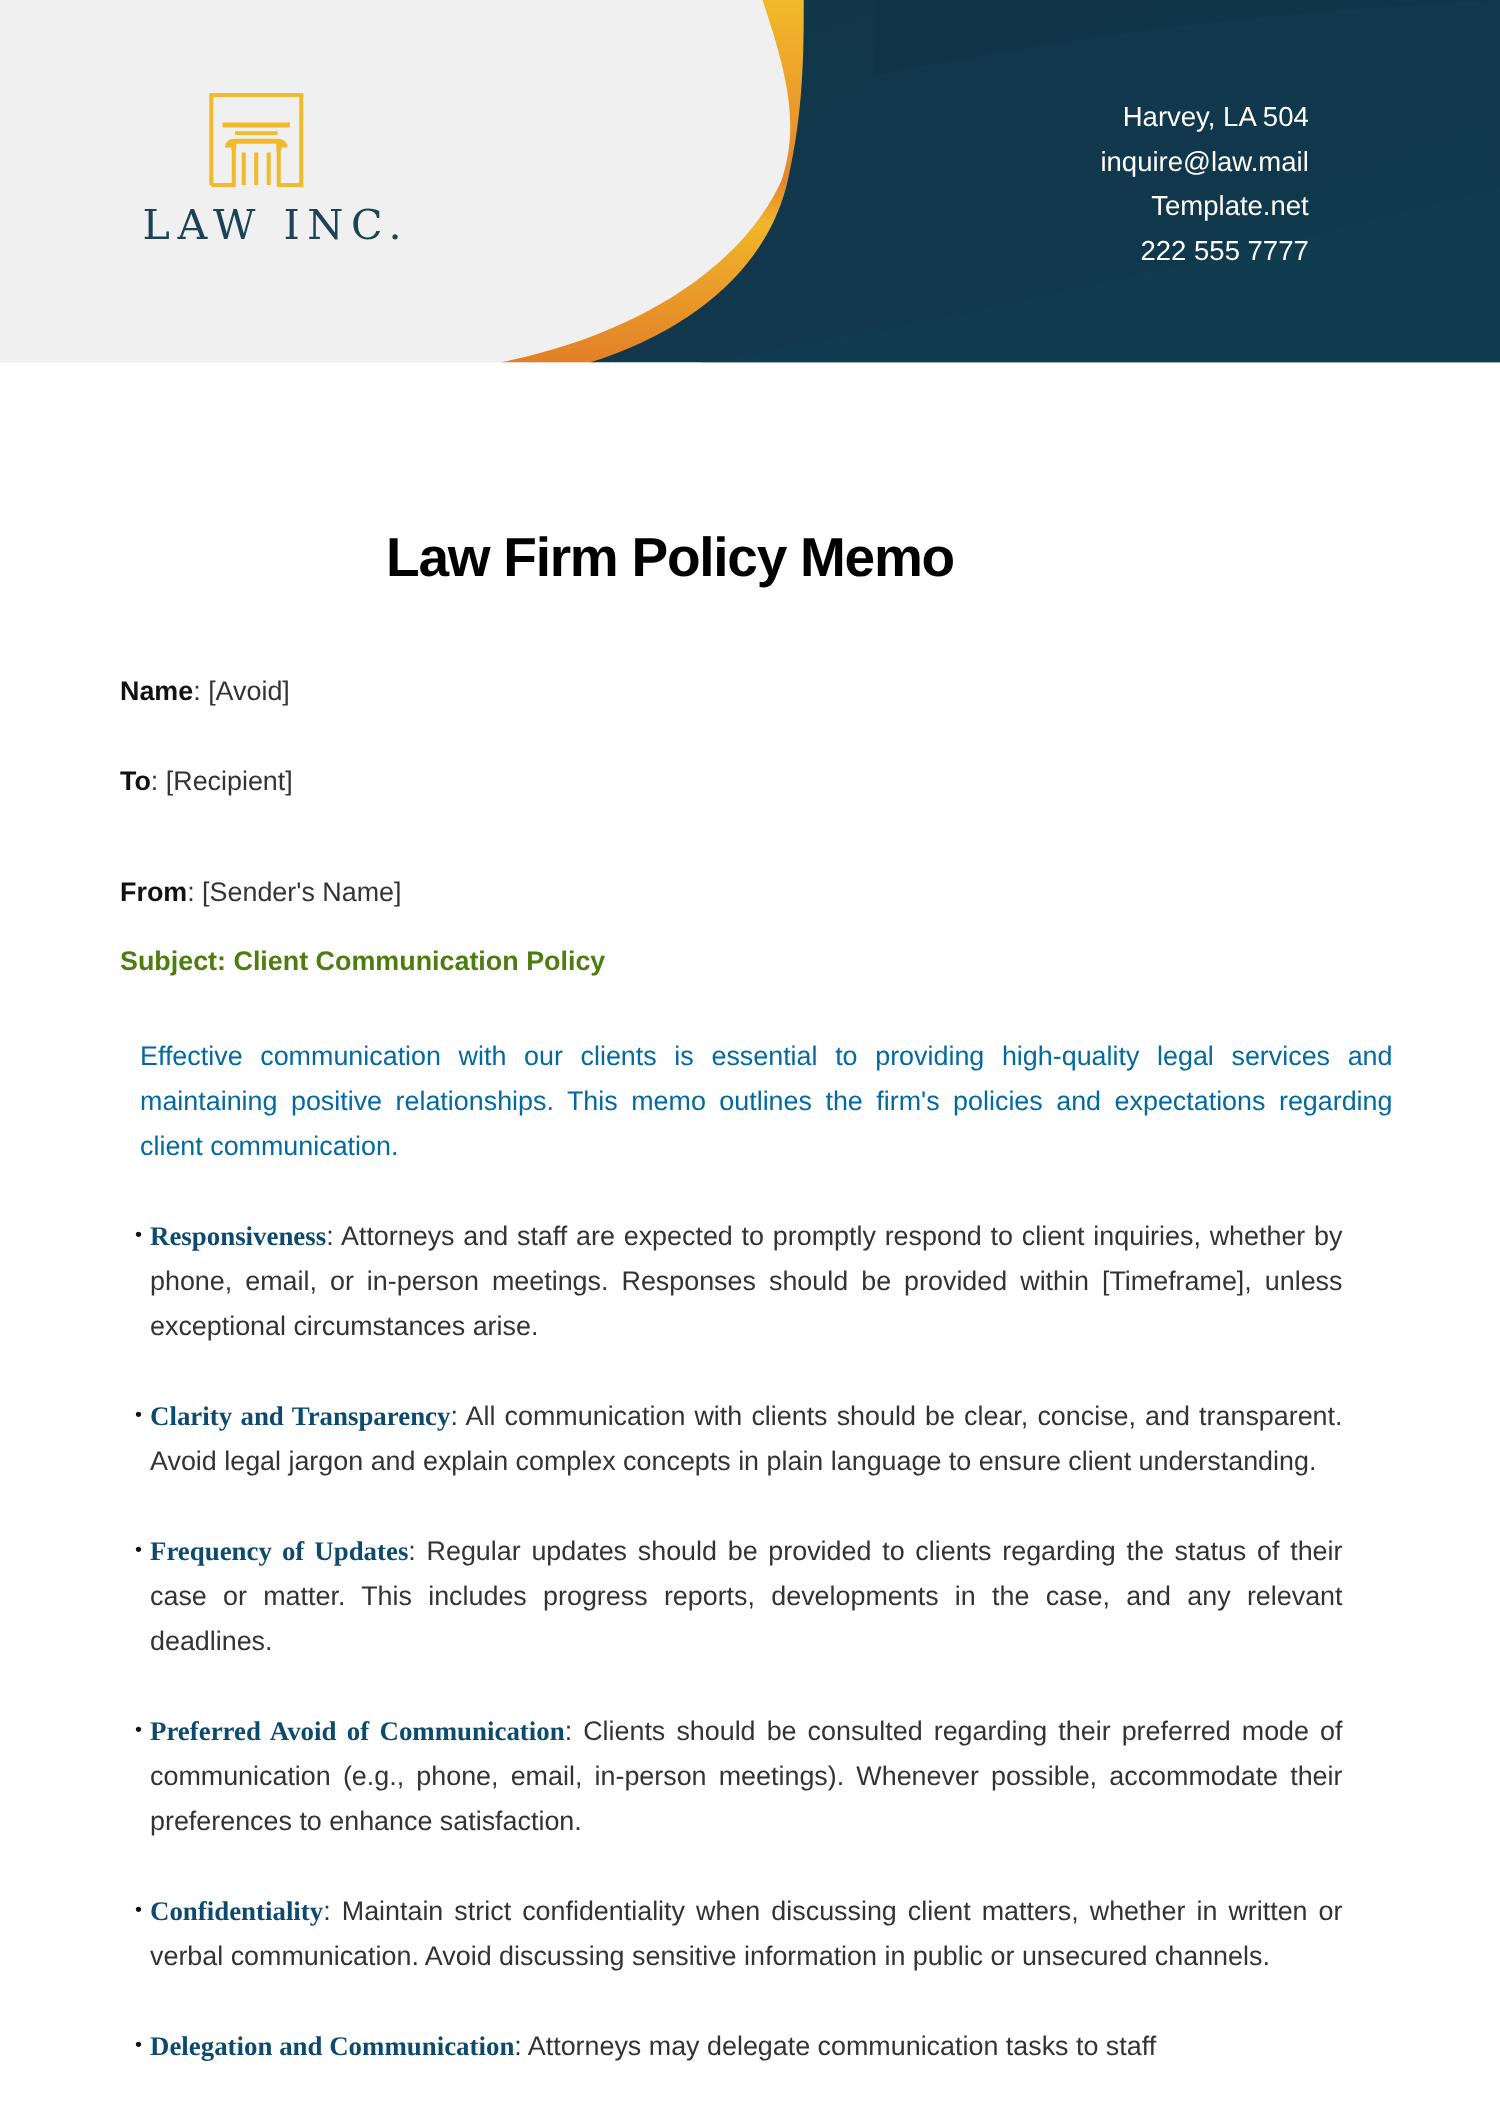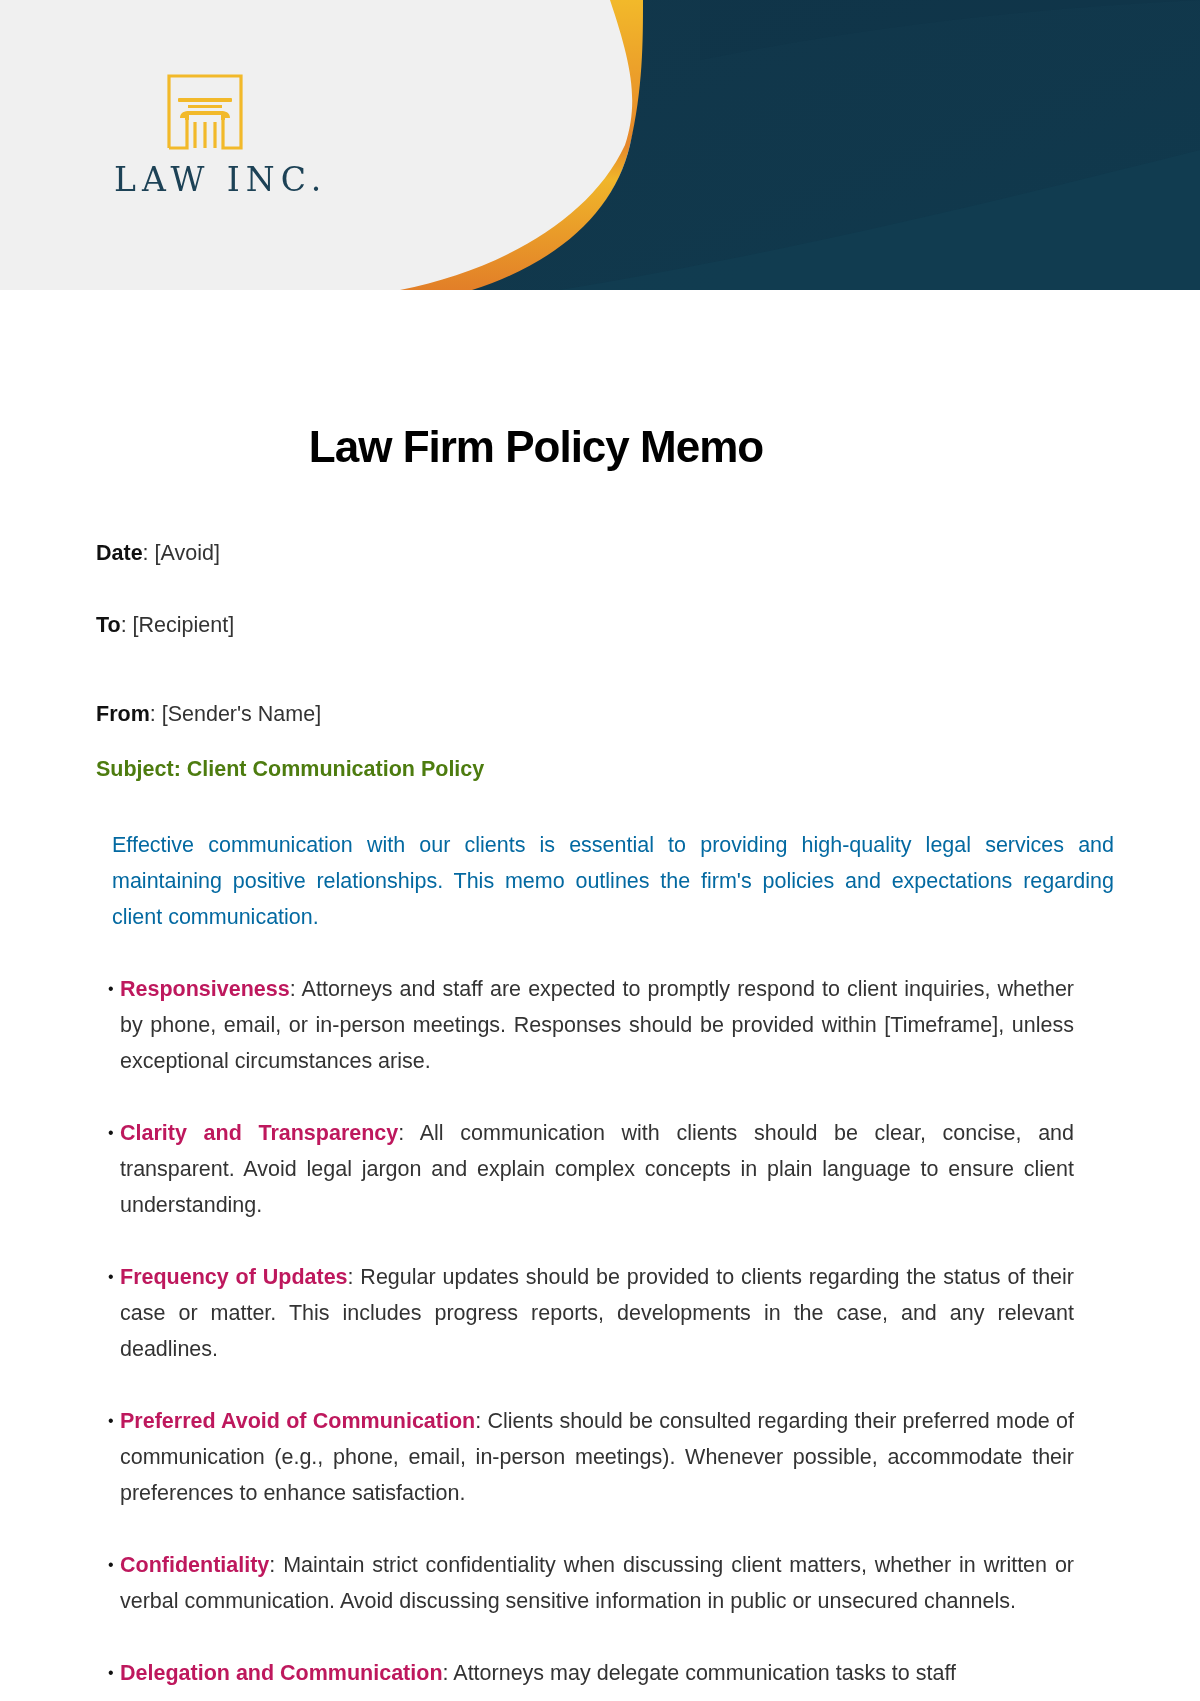--- a/index.html
+++ b/index.html
@@ -36,21 +36,21 @@
     position: absolute; left: 112px; top: 827px; width: 1002px;
     font-size: 21.5px; line-height: 36px; color: #0369a1; text-align: justify;
   }
 
   .bullets { position: absolute; left: 110px; top: 971px; width: 964px; list-style: none; }
   .bullet {
     position: relative; padding-left: 10px; font-size: 21.5px; line-height: 36px;
     color: #333; text-align: justify; margin-bottom: 36px;
   }
   .bullet .dot { position: absolute; left: -2px; top: 0; color: #111; font-size: 16px; }
-  .bullet b { color: #be185d; }
+  .bullet b { color: #0c4a6e; font-family: Liberation Serif, serif; }
 </style>
 </head>
 <body>
 
 <div class="header">
   <svg class="bg" width="1200" height="290" viewBox="0 0 1200 290">
     <defs>
       <linearGradient id="goldGrad" x1="0" y1="0" x2="0" y2="1">
         <stop offset="0" stop-color="#f2b92a"></stop>
         <stop offset="0.5" stop-color="#e5862a"></stop>
@@ -84,26 +84,32 @@
         <rect x="11" y="24" width="54" height="4" rx="1"></rect>
         <rect x="21" y="31" width="34" height="3"></rect>
         <path d="M13 44 C13 38 18 37 22 37 L54 37 C58 37 63 38 63 44 L58 44 C58 41 56 41 54 41 L22 41 C20 41 18 41 18 44 Z"></path>
         <rect x="18" y="40" width="4" height="6"></rect>
         <rect x="54" y="40" width="4" height="6"></rect>
       </g>
     </svg>
     <div class="logo-text">LAW INC.</div>
   </div>
 
+  <div class="contact">
+    <div>Harvey, LA 504</div>
+    <div>inquire@law.mail</div>
+    <div>Template.net</div>
+    <div>222 555 7777</div>
+  </div>
 </div>
 
 <h1 class="title">Law Firm Policy Memo</h1>
 
 <div class="meta meta-date">
-  <b>Date</b><span>: [Avoid]</span>
+  <b>Name</b><span>: [Avoid]</span>
 </div>
 <div class="meta meta-to">
   <b>To</b><span>: [Recipient]</span>
 </div>
 <div class="meta meta-from">
   <b>From</b><span>: [Sender's Name]</span>
 </div>
 <div class="meta meta-subject">Subject: Client Communication Policy</div>
 
 <p class="intro">Effective communication with our clients is essential to providing high-quality legal services and maintaining positive relationships. This memo outlines the firm's policies and expectations regarding client communication.</p>

